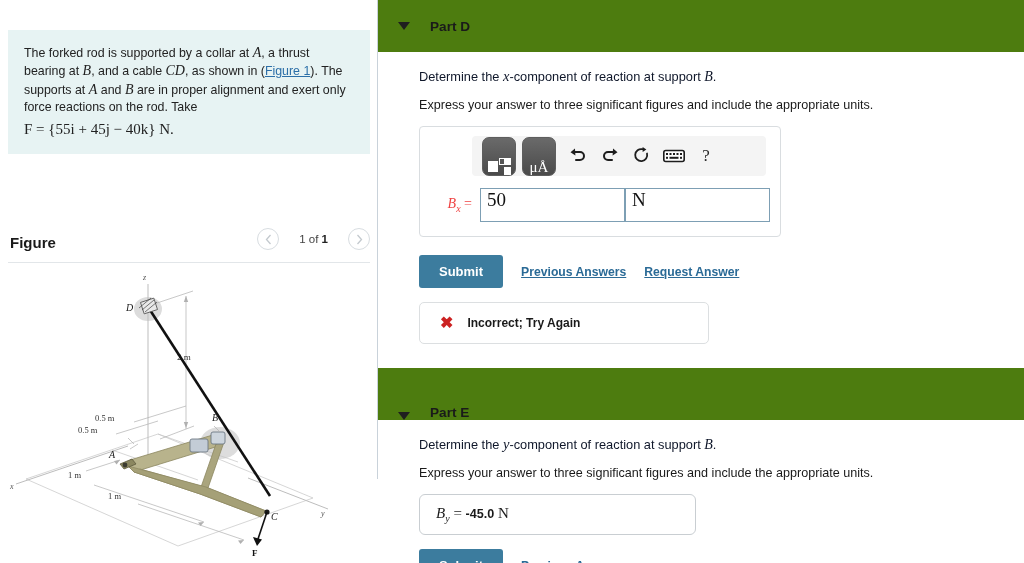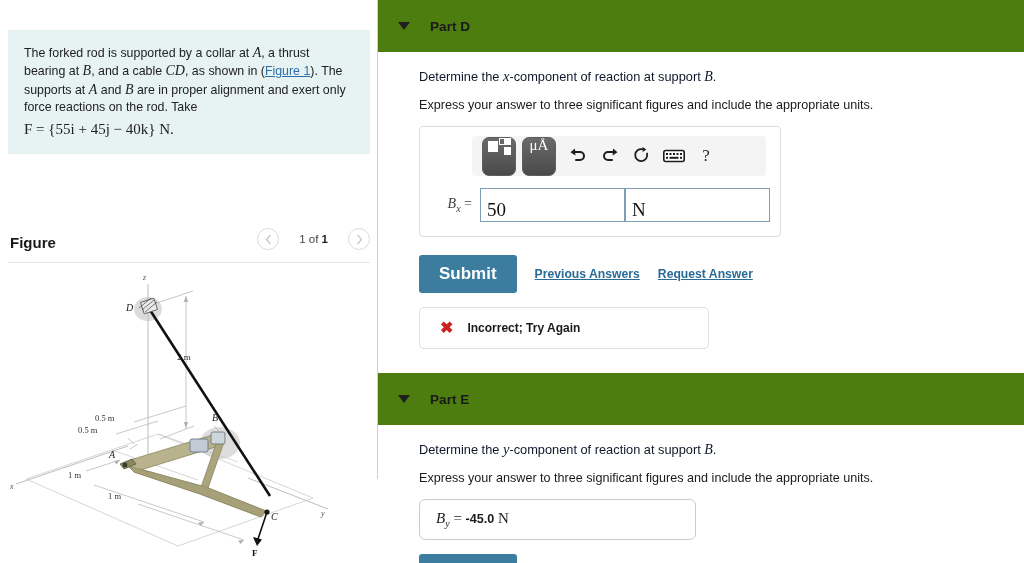--- a/index.html
+++ b/index.html
@@ -42,45 +42,45 @@
   .prompt{font-size:12.8px;color:#0f172a;margin-bottom:13px;}
   .prompt .it{font-family:"Liberation Serif",serif;font-style:italic;font-size:14.5px;}
   .prompt .rm{font-family:"Liberation Serif",serif;font-size:14px;font-style:italic;}
   .instruct{font-size:12.6px;font-weight:normal;color:#1a1a1a;margin-bottom:14px;}
 
   .answer-widget{width:362px;border:1px solid #d9dde0;border-radius:4px;background:#fff;
     box-sizing:border-box;padding:9px 10px 14px 10px;}
   .mini-toolbar{background:#f4f4f4;border-radius:4px;height:40px;display:flex;align-items:center;
     padding:0 10px;gap:0px;margin:0 4px 12px 42px;}
   .tb-btn{width:34px;height:39px;border-radius:7px;border:1px solid #5e5e5e;
-    background:linear-gradient(#6a6a6a,#4a4a4a);display:flex;align-items:flex-start;justify-content:center;
+    background:linear-gradient(#6a6a6a,#4a4a4a);display:flex;align-items:flex-end;justify-content:center;
     margin-right:6px;cursor:pointer;box-sizing:border-box;}
   .tb-icon-tpl{position:relative;width:22px;height:17px;}
   .tb-icon-tpl i{position:absolute;background:#fff;display:block;}
   .tb-icon-tpl .sq-big{left:0;top:3px;width:10px;height:11px;}
   .tb-icon-tpl .sq-sm{left:11px;top:0px;width:5px;height:5px;background:transparent;border:1px solid #fff;}
   .tb-icon-tpl .r1{left:16px;top:0px;width:7px;height:7px;}
   .tb-icon-tpl .r2{left:16px;top:9px;width:7px;height:8px;}
   .tb-unit{color:#fff;font-family:"Liberation Serif",serif;font-size:15px;line-height:1;}
   .tb-ico{width:32px;height:28px;display:flex;align-items:center;justify-content:center;cursor:pointer;color:#1d1d1d;}
   .tb-ico svg{display:block;}
   .tb-help{font-size:17px;color:#2a2a2a;font-family:"Liberation Serif",serif;}
 
   .answer-row{display:flex;align-items:center;padding-left:4px;}
-  .var-label{font-family:"Liberation Serif",serif;font-size:14px;color:#404040;width:38px;text-align:right;
+  .var-label{font-family:"Liberation Serif",serif;font-size:14px;color:#ef4444;width:38px;text-align:right;
     margin-right:8px;white-space:nowrap;}
   .var-label sub{font-size:10px;font-style:italic;}
   .inp{height:34px;border:1px solid #7d9fb4;background:#fff;box-sizing:border-box;
     font-family:"Liberation Serif",serif;font-size:19px;color:#111;
-    display:flex;align-items:flex-end;padding-left:6px;}
+    display:flex;align-items:flex-start;padding-left:6px;}
   .inp-value{width:145px;}
   .inp-units{width:145px;border-left:1px solid #7d9fb4;}
 
   .btn-row{display:flex;align-items:center;gap:18px;margin-top:18px;}
-  .submit-btn{background:#3c7c9e;color:#fff;font-size:17px;font-weight:bold;
+  .submit-btn{background:#3c7c9e;color:#fff;font-size:13px;font-weight:bold;
     padding:9px 20px;border-radius:3px;border:none;cursor:pointer;font-family:"Liberation Sans",sans-serif;}
   .link{color:#2a6a96;font-size:12.2px;font-weight:bold;text-decoration:underline;cursor:pointer;}
 
   .feedback{margin-top:14px;width:290px;border:1px solid #dcdfe1;border-radius:5px;
     background:#fff;height:42px;display:flex;align-items:center;padding-left:20px;box-sizing:border-box;}
   .xmark{color:#cc2222;font-size:16px;font-weight:bold;margin-right:14px;line-height:1;}
   .feedback-text{font-size:12px;font-weight:bold;color:#1a1a1a;}
 
   .answered-box{width:277px;height:41px;border:1px solid #c9ced2;border-radius:6px;background:#fff;
     display:flex;align-items:center;padding-left:16px;box-sizing:border-box;}
@@ -297,21 +297,21 @@
         <span class="link">Previous Answers</span>
         <span class="link">Request Answer</span>
       </div>
 
       <div class="feedback">
         <span class="xmark">✖</span>
         <span class="feedback-text">Incorrect; Try Again</span>
       </div>
     </div>
 
-    <div class="part-band" style="margin-top:24px;">
+    <div class="part-band" style="margin-top:24px;align-items:flex-end;">
       <div class="tri"></div>
       <div class="part-title">Part E</div>
     </div>
 
     <div class="part-body">
       <div class="prompt"><span>Determine the </span><span class="it">y</span><span>-component of reaction at support </span><span class="rm">B</span><span>.</span></div>
 
       <div class="instruct">Express your answer to three significant figures and include the appropriate units.</div>
 
       <div class="answered-box">

